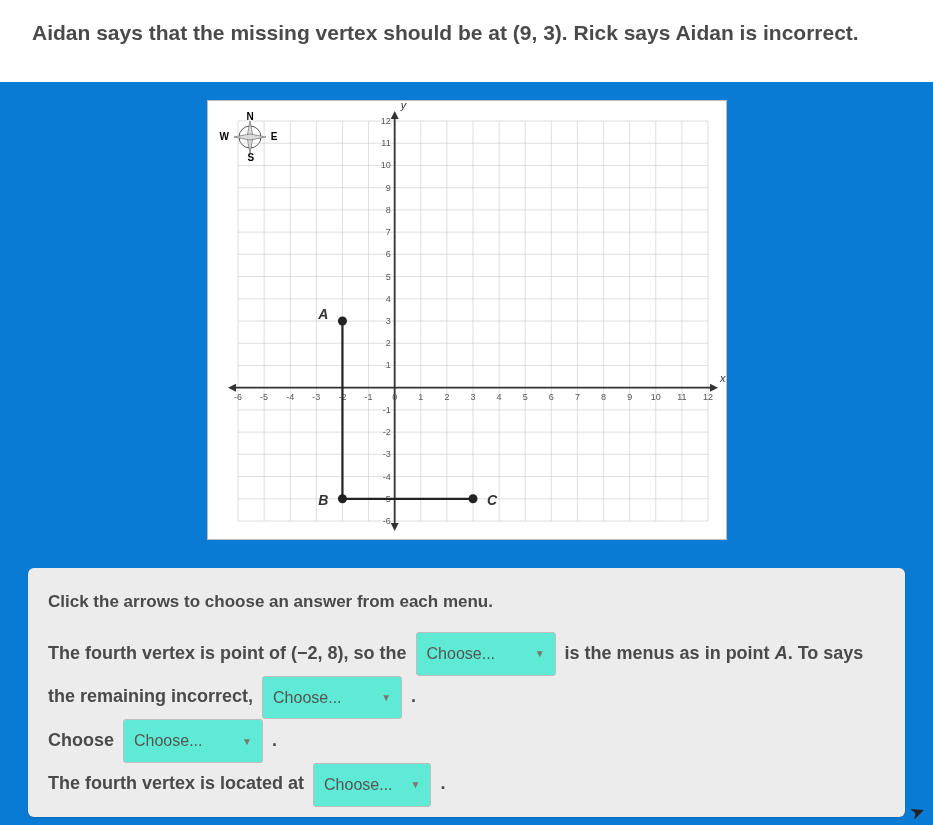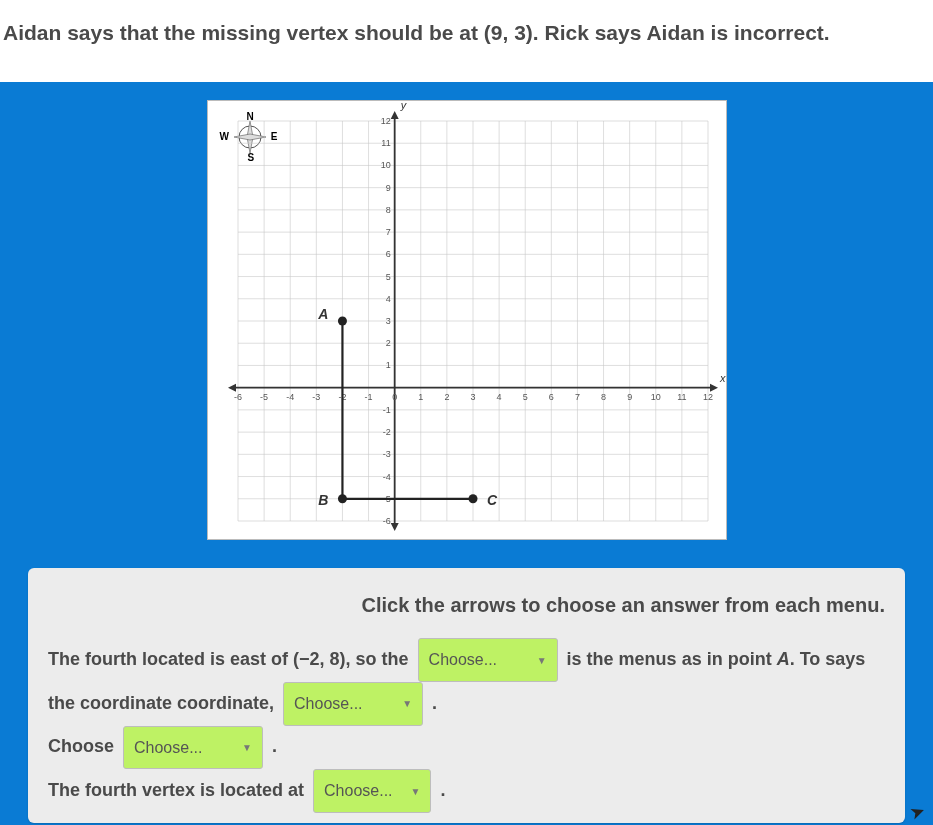--- a/index.html
+++ b/index.html
@@ -7,21 +7,21 @@
     margin: 0;
     font-family: Arial, Helvetica, sans-serif;
     background: #0a7bd4;
     width: 933px;
     height: 825px;
     overflow: hidden;
     position: relative;
   }
   .question-area {
     background: #fff;
-    padding: 12px 18px 20px 3px;
+    padding: 12px 18px 20px 32px;
     color: #4a4a4a;
     font-size: 21px;
     line-height: 1.45;
     font-weight: 600;
   }
   .question-area p { margin: 6px 0 14px 0; }
   .coord { font-family: Arial, sans-serif; }
   .graph-zone {
     display: flex;
     justify-content: center;
@@ -39,25 +39,25 @@
     background: #ececec;
     margin: 0 28px 10px 28px;
     border-radius: 6px;
     padding: 16px 20px 10px 20px;
     color: #4a4a4a;
     font-size: 18px;
     line-height: 2.1;
     font-weight: 600;
     box-shadow: 0 1px 2px rgba(0,0,0,.15);
   }
-  .answer-card p:first-child { margin-top: 0; margin-bottom: 12px; font-size: 20px; text-align: right; }
+  .answer-card p:first-child { margin-top: 0; margin-bottom: 12px; font-size: 17px; }
   .dropdown {
     display: inline-flex;
     align-items: center;
-    background: #bef264;
+    background: #5eead4;
     border: 1px solid #bdbdbd;
     border-radius: 3px;
     padding: 4px 10px;
     font-size: 16px;
     color: #555;
     cursor: pointer;
     vertical-align: middle;
     margin: 0 4px;
     font-weight: 500;
   }
@@ -199,28 +199,28 @@
         <text x="120.44444444444446" y="403.77777777777777" font-size="14" font-style="italic" font-weight="bold" fill="#333" text-anchor="end">B</text>
         <circle cx="265" cy="397.77777777777777" r="4.5" fill="#222"></circle>
         <text x="279" y="403.77777777777777" font-size="14" font-style="italic" font-weight="bold" fill="#333" text-anchor="start">C</text>
       </svg>
   </div>
 </div>
 
 <div class="answer-card">
   <p>Click the arrows to choose an answer from each menu.</p>
   <div class="flow">
-    <span>The fourth located is east of </span><span class="coord">(−2, 8)</span><span>, so the </span>
+    <span>The fourth vertex is point of </span><span class="coord">(−2, 8)</span><span>, so the </span>
     <span class="dropdown wide">
       <span>Choose...</span>
       <span class="caret">▼</span>
     </span>
     <span> is the menus as in point </span><i>A</i><span>. To says</span>
     <br>
-    <span>the coordinate coordinate, </span>
+    <span>the remaining incorrect, </span>
     <span class="dropdown wide">
       <span>Choose...</span>
       <span class="caret">▼</span>
     </span>
     <span>.</span>
     <br>
     <span>Choose </span>
     <span class="dropdown wide">
       <span>Choose...</span>
       <span class="caret">▼</span>

